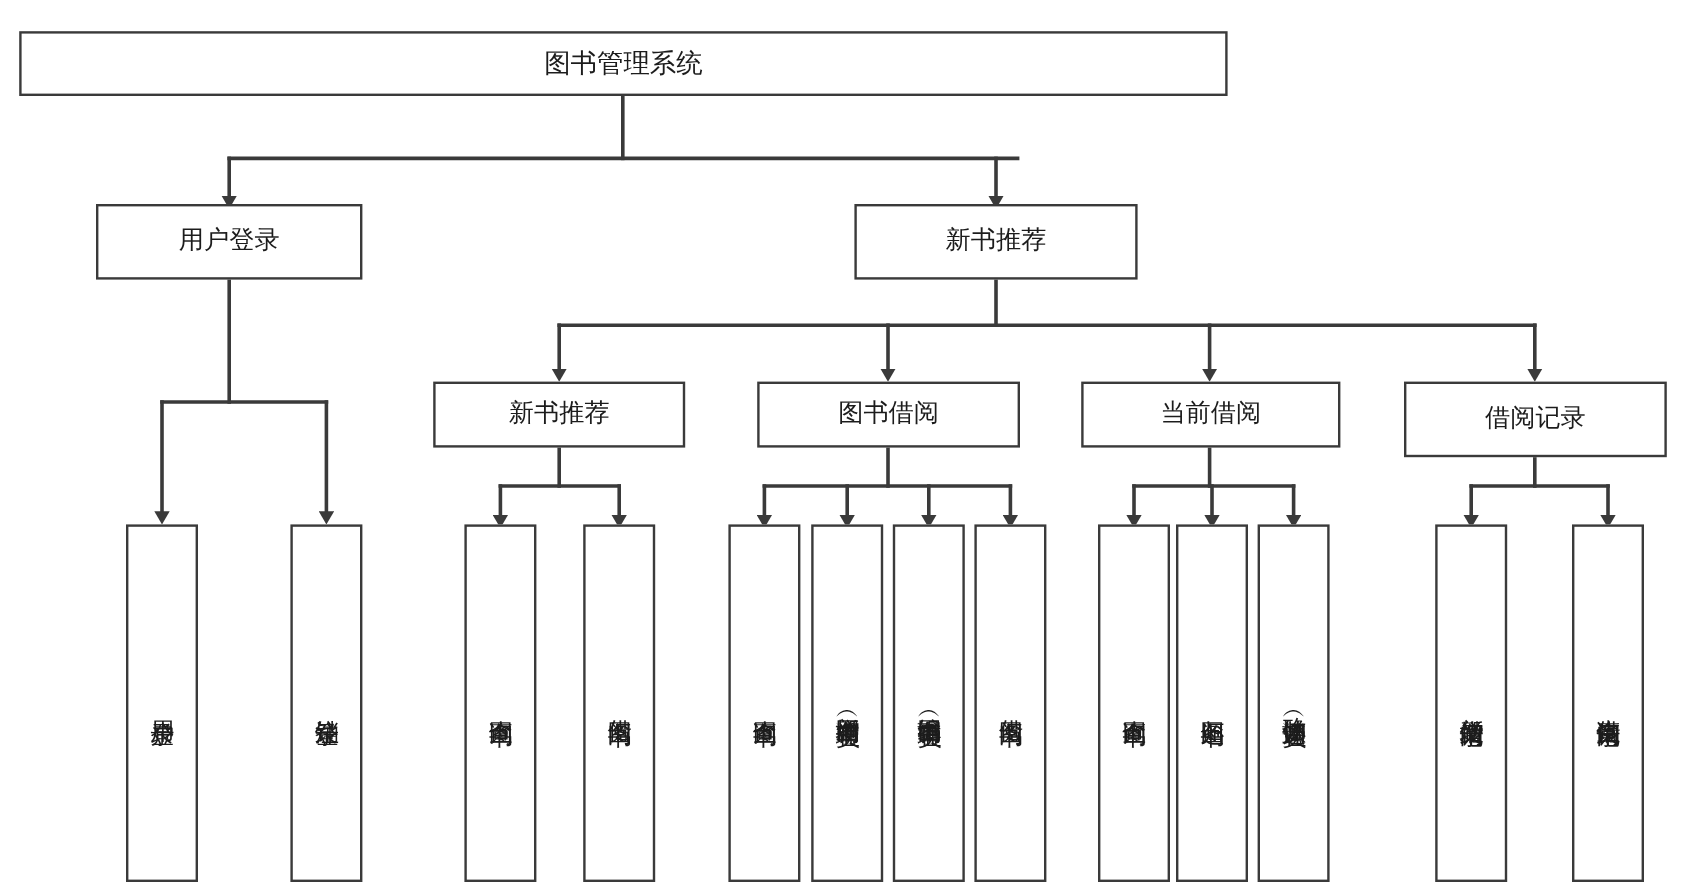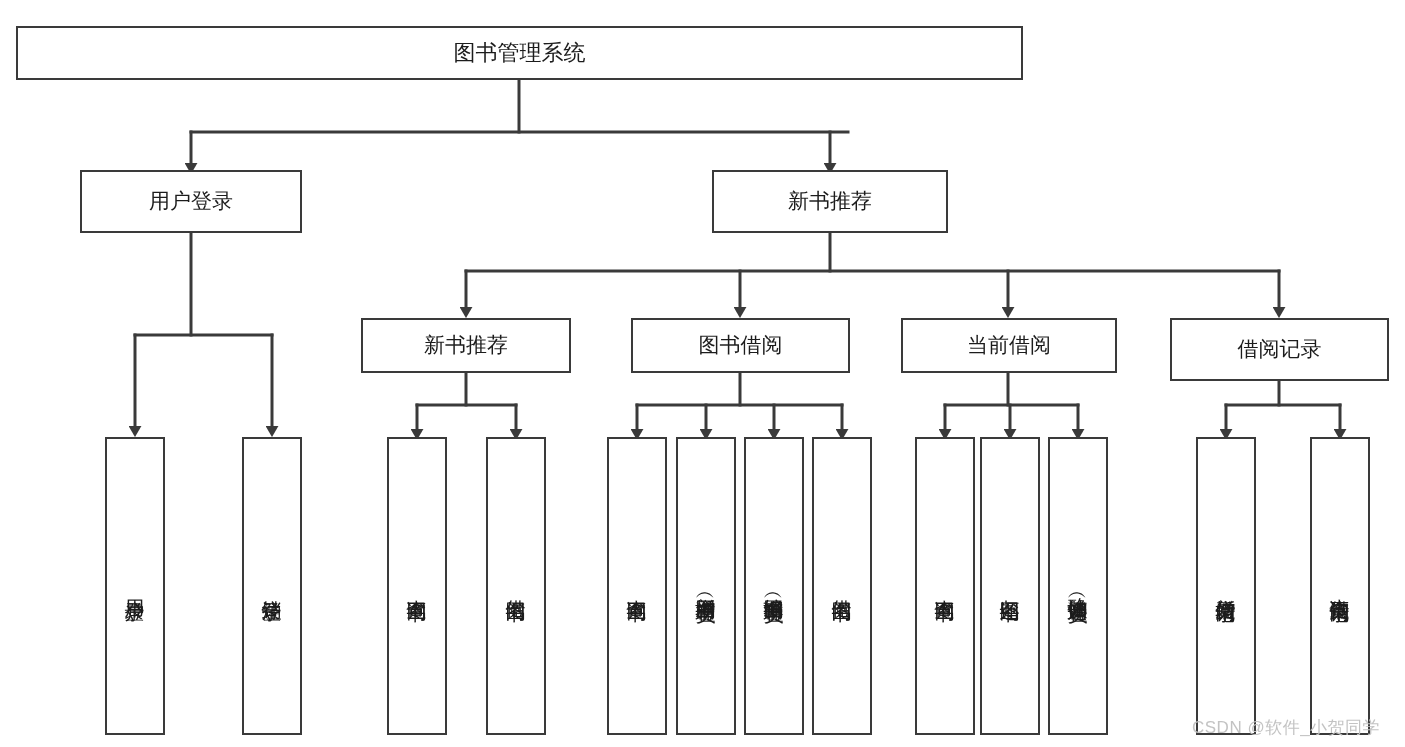--- a/index.html
+++ b/index.html
@@ -194,15 +194,14 @@
   </div>
 
   <div class="node-box node-v" style="left:1196px; top:437px; width:60px; height:298px;">
     <span class="node-label">新增借阅记录</span>
   </div>
 
   <div class="node-box node-v" style="left:1310px; top:437px; width:60px; height:298px;">
     <span class="node-label">查询借阅记录</span>
   </div>
 
-  <div class="watermark">CSDN @软件_小贺同学</div>
 
 </div>
 
 </body></html>

